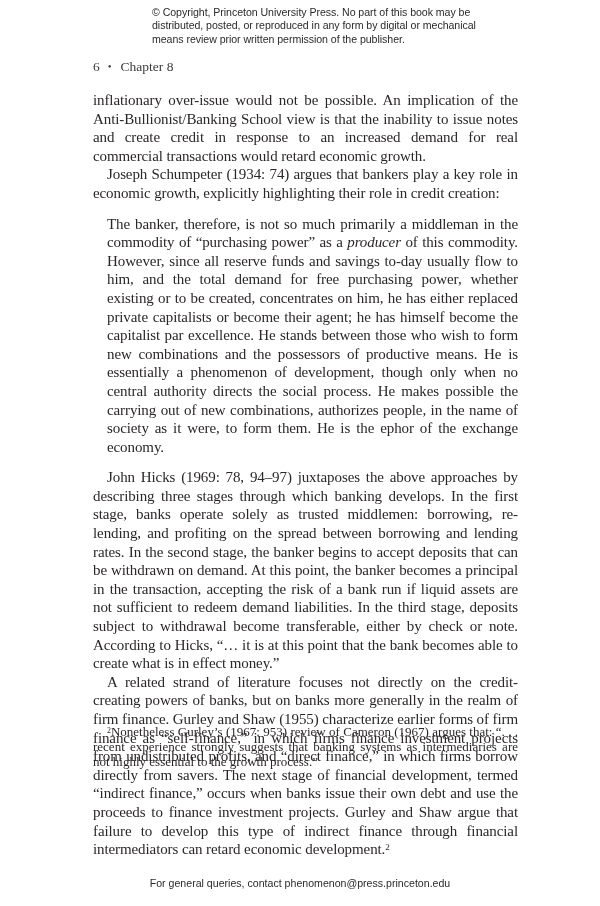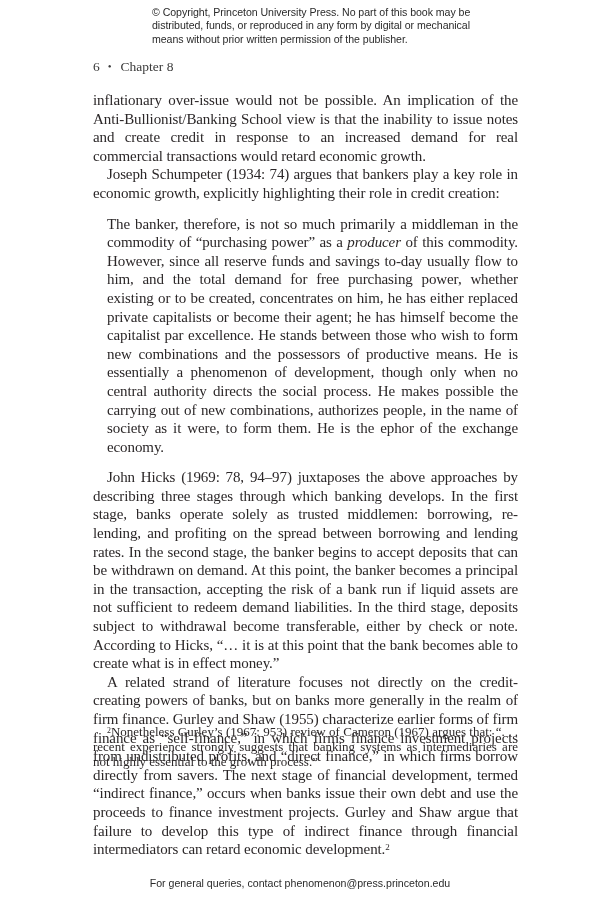--- a/index.html
+++ b/index.html
@@ -98,22 +98,22 @@
       font-family: "Liberation Sans", sans-serif;
       font-size: 10.6px;
       color: #2a2a2a;
     }
   </style>
 </head>
 <body>
 
 <div class="copyright">
   <div>© Copyright, Princeton University Press. No part of this book may be</div>
-  <div>distributed, funds, or reproduced in any form by digital or mechanical</div>
-  <div>means without prior written permission of the publisher.</div>
+  <div>distributed, posted, or reproduced in any form by digital or mechanical</div>
+  <div>means review prior written permission of the publisher.</div>
 </div>
 
 <div class="running-head">
   <span>6</span><span class="bullet">•</span><span>Chapter 8</span>
 </div>
 
 <div class="page-body">
   <p class="noindent">inflationary over-issue would not be possible. An implication of the Anti-Bullionist/Banking School view is that the inability to issue notes and create credit in response to an increased demand for real commercial transactions would retard economic growth.</p>
   <p class="indent">Joseph Schumpeter (1934: 74) argues that bankers play a key role in economic growth, explicitly highlighting their role in credit creation:</p>
   <p class="indent blockquote"><span>The banker, therefore, is not so much primarily a middleman in the commodity of “purchasing power” as a </span><em>producer</em><span> of this commodity. However, since all reserve funds and savings to-day usually flow to him, and the total demand for free purchasing power, whether existing or to be created, concentrates on him, he has either replaced private capitalists or become their agent; he has himself become the capitalist par excellence. He stands between those who wish to form new combinations and the possessors of productive means. He is essentially a phenomenon of development, though only when no central authority directs the social process. He makes possible the carrying out of new combinations, authorizes people, in the name of society as it were, to form them. He is the ephor of the exchange economy.</span></p>

